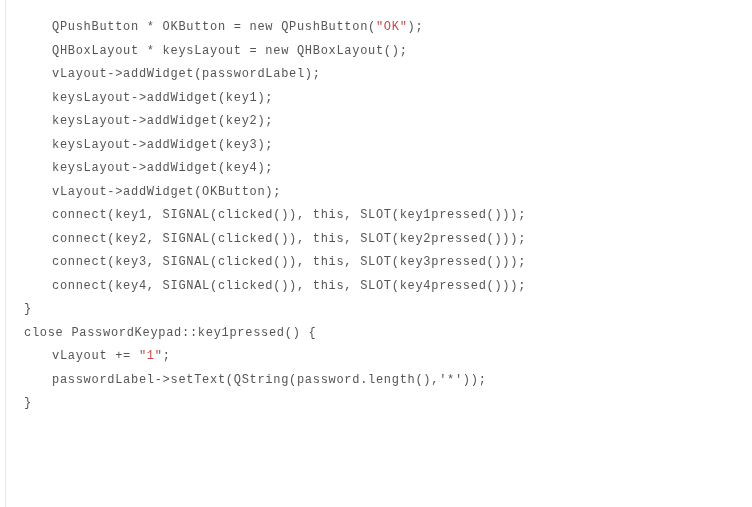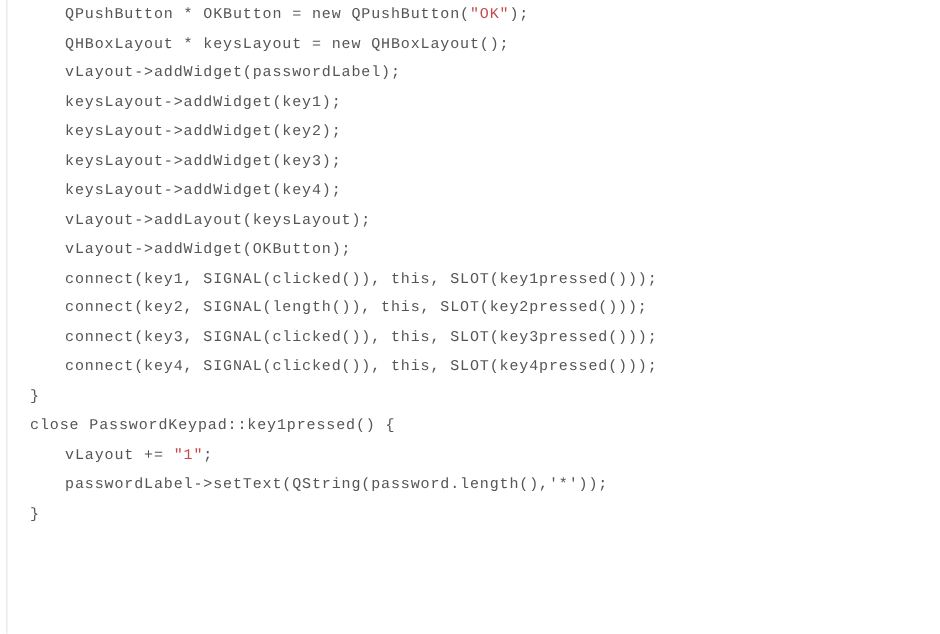--- a/index.html
+++ b/index.html
@@ -23,21 +23,21 @@
     left: 5px;
     width: 1px;
     height: 100%;
     background: #e6e6e6;
   }
   .code-area {
     position: absolute;
     top: 0;
     left: 12px;
     right: 0;
-    padding-top: 0;
+    padding-top: 16px;
   }
   .line {
     white-space: pre;
     line-height: 23.5px;
     letter-spacing: 0.7px;
   }
   .ind1 { padding-left: 12px; }
   .ind2 { padding-left: 40px; }
   .quoted { color: #c54a4a; }
 </style>
@@ -47,24 +47,23 @@
 <div class="left-bar"></div>
 <div class="code-area" id="code-block">
     <div class="line ind2"><span>QPushButton * OKButton = new QPushButton(</span><span class="quoted">"OK"</span><span>);</span></div>
     <div class="line ind2"><span></span></div>
     <div class="line ind2"><span>QHBoxLayout * keysLayout = new QHBoxLayout();</span></div>
     <div class="line ind2"><span>vLayout-&gt;addWidget(passwordLabel);</span></div>
     <div class="line ind2"><span>keysLayout-&gt;addWidget(key1);</span></div>
     <div class="line ind2"><span>keysLayout-&gt;addWidget(key2);</span></div>
     <div class="line ind2"><span>keysLayout-&gt;addWidget(key3);</span></div>
     <div class="line ind2"><span>keysLayout-&gt;addWidget(key4);</span></div>
-    <div class="line ind2"><span>vLayout-&gt;addLayout(keysLayout);</span></div>
     <div class="line ind2"><span>vLayout-&gt;addWidget(OKButton);</span></div>
     <div class="line ind2"><span>connect(key1, SIGNAL(clicked()), this, SLOT(key1pressed()));</span></div>
-    <div class="line ind2"><span>connect(key2, SIGNAL(length()), this, SLOT(key2pressed()));</span></div>
+    <div class="line ind2"><span>connect(key2, SIGNAL(clicked()), this, SLOT(key2pressed()));</span></div>
     <div class="line ind2"><span>connect(key3, SIGNAL(clicked()), this, SLOT(key3pressed()));</span></div>
     <div class="line ind2"><span>connect(key4, SIGNAL(clicked()), this, SLOT(key4pressed()));</span></div>
     <div class="line ind1"><span>}</span></div>
     <div class="line ind1"><span>close PasswordKeypad::key1pressed() {</span></div>
     <div class="line ind2"><span>vLayout += </span><span class="quoted">"1"</span><span>;</span></div>
     <div class="line ind2"><span>passwordLabel-&gt;setText(QString(password.length(),'*'));</span></div>
     <div class="line ind1"><span>}</span></div>
   </div>
 
 </body></html>

